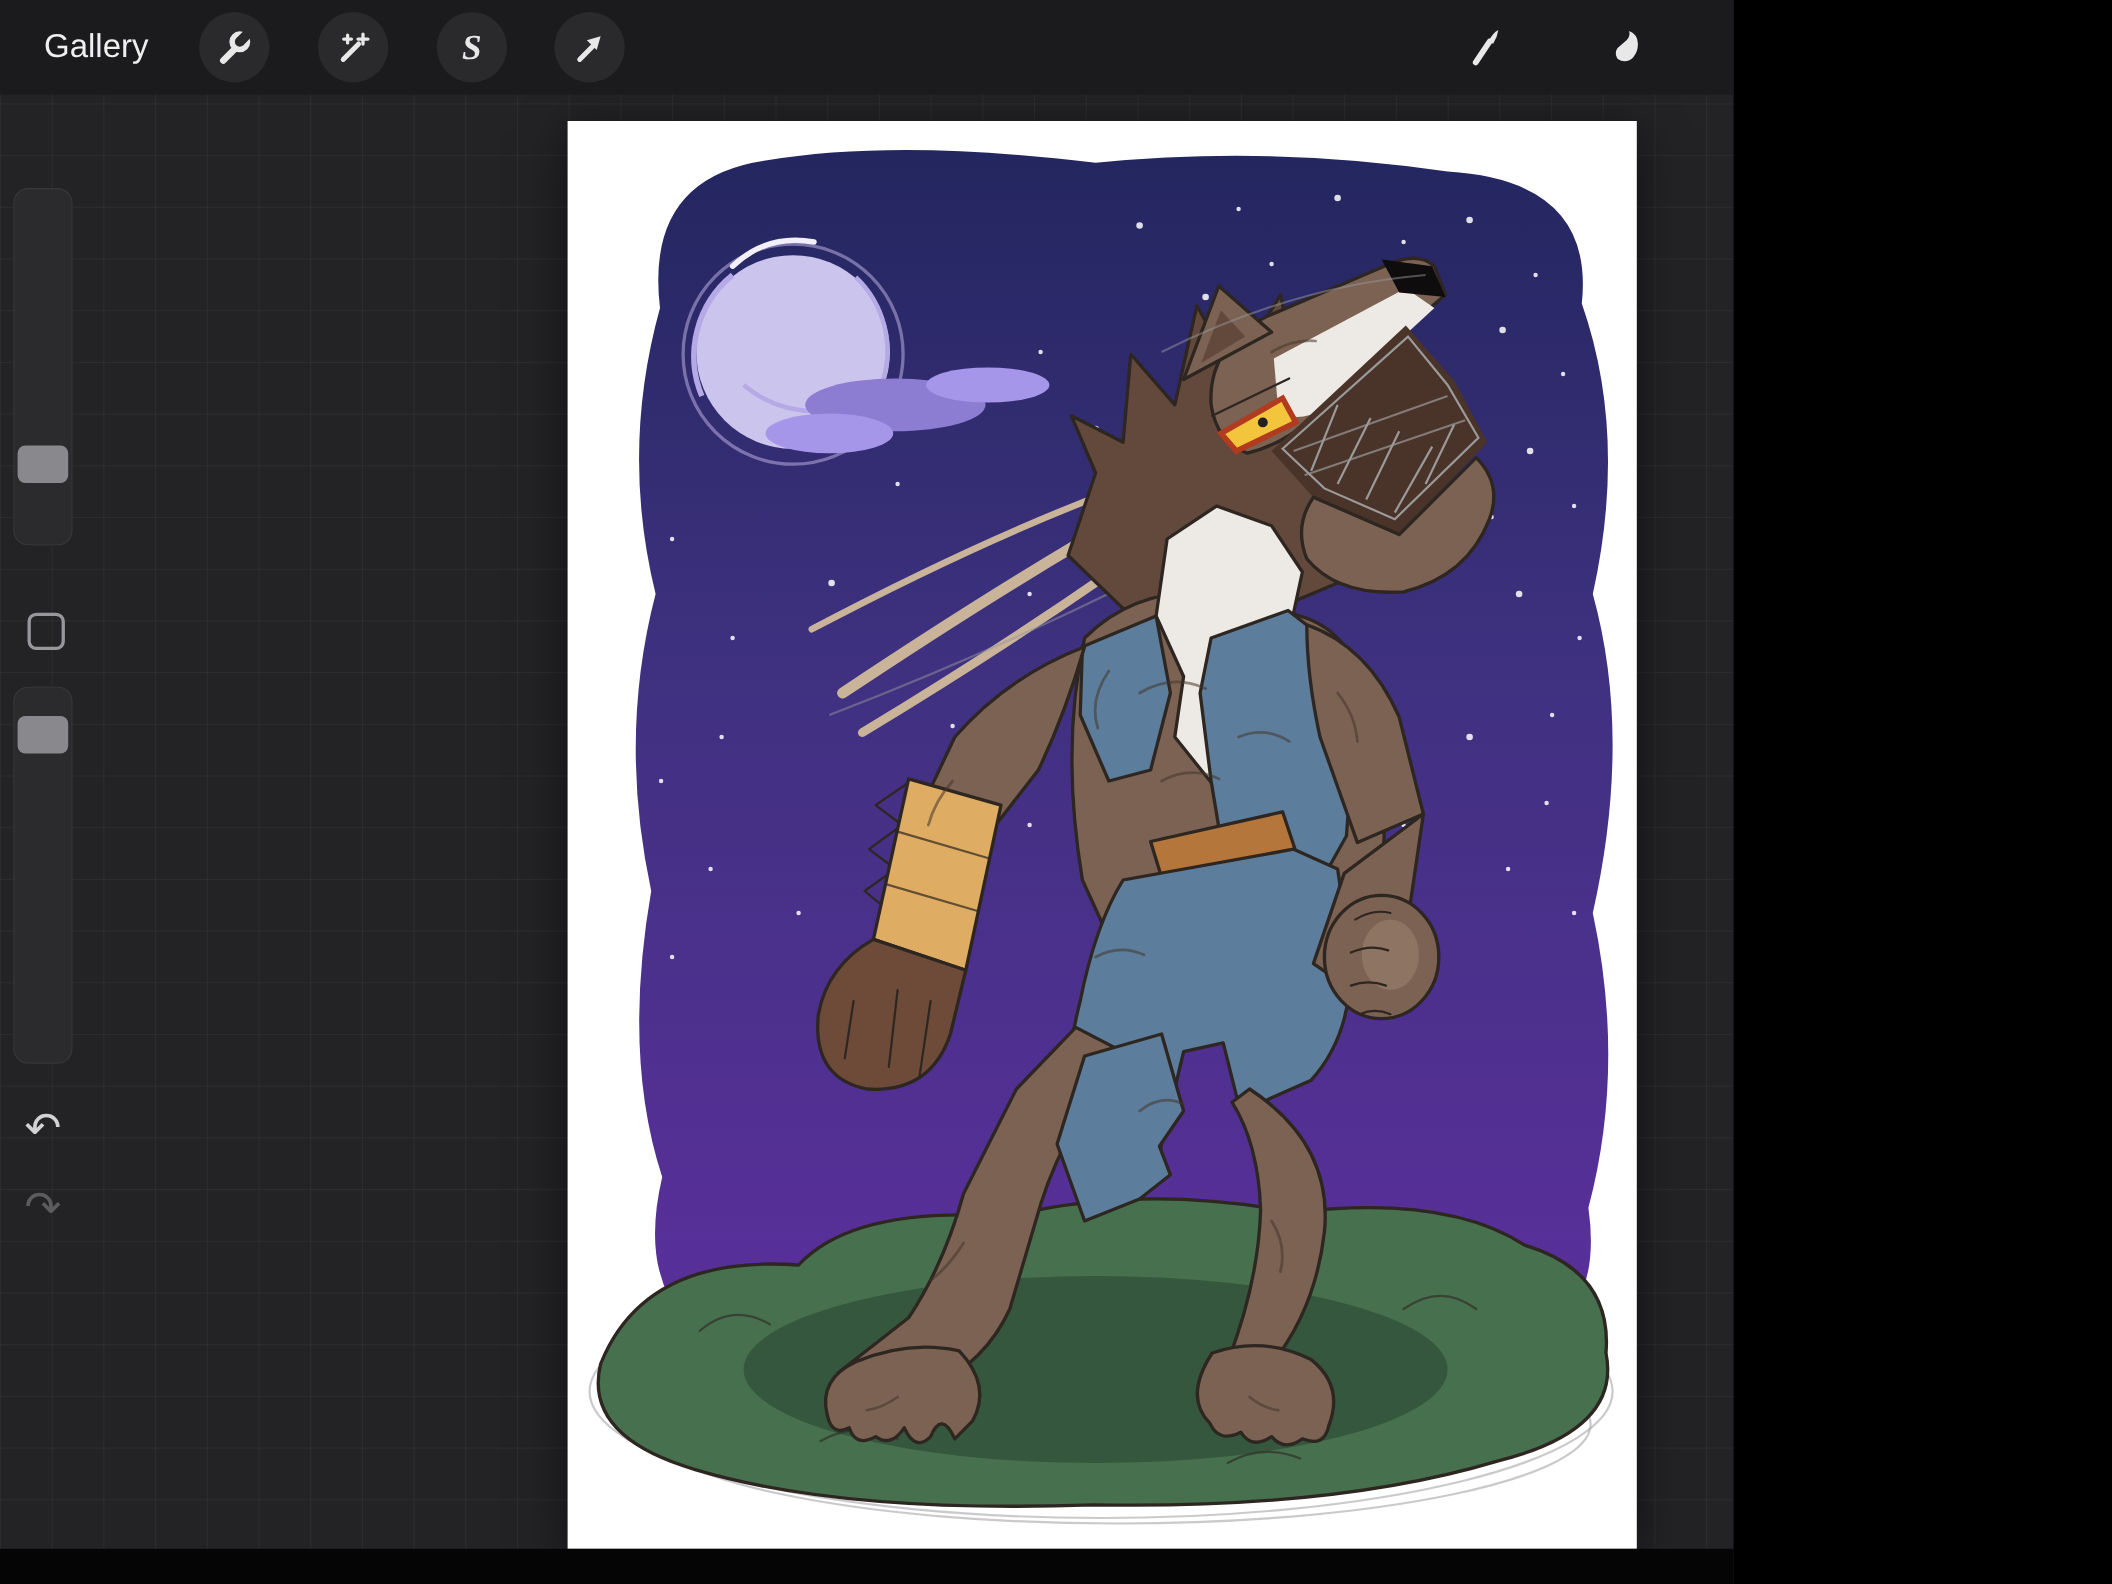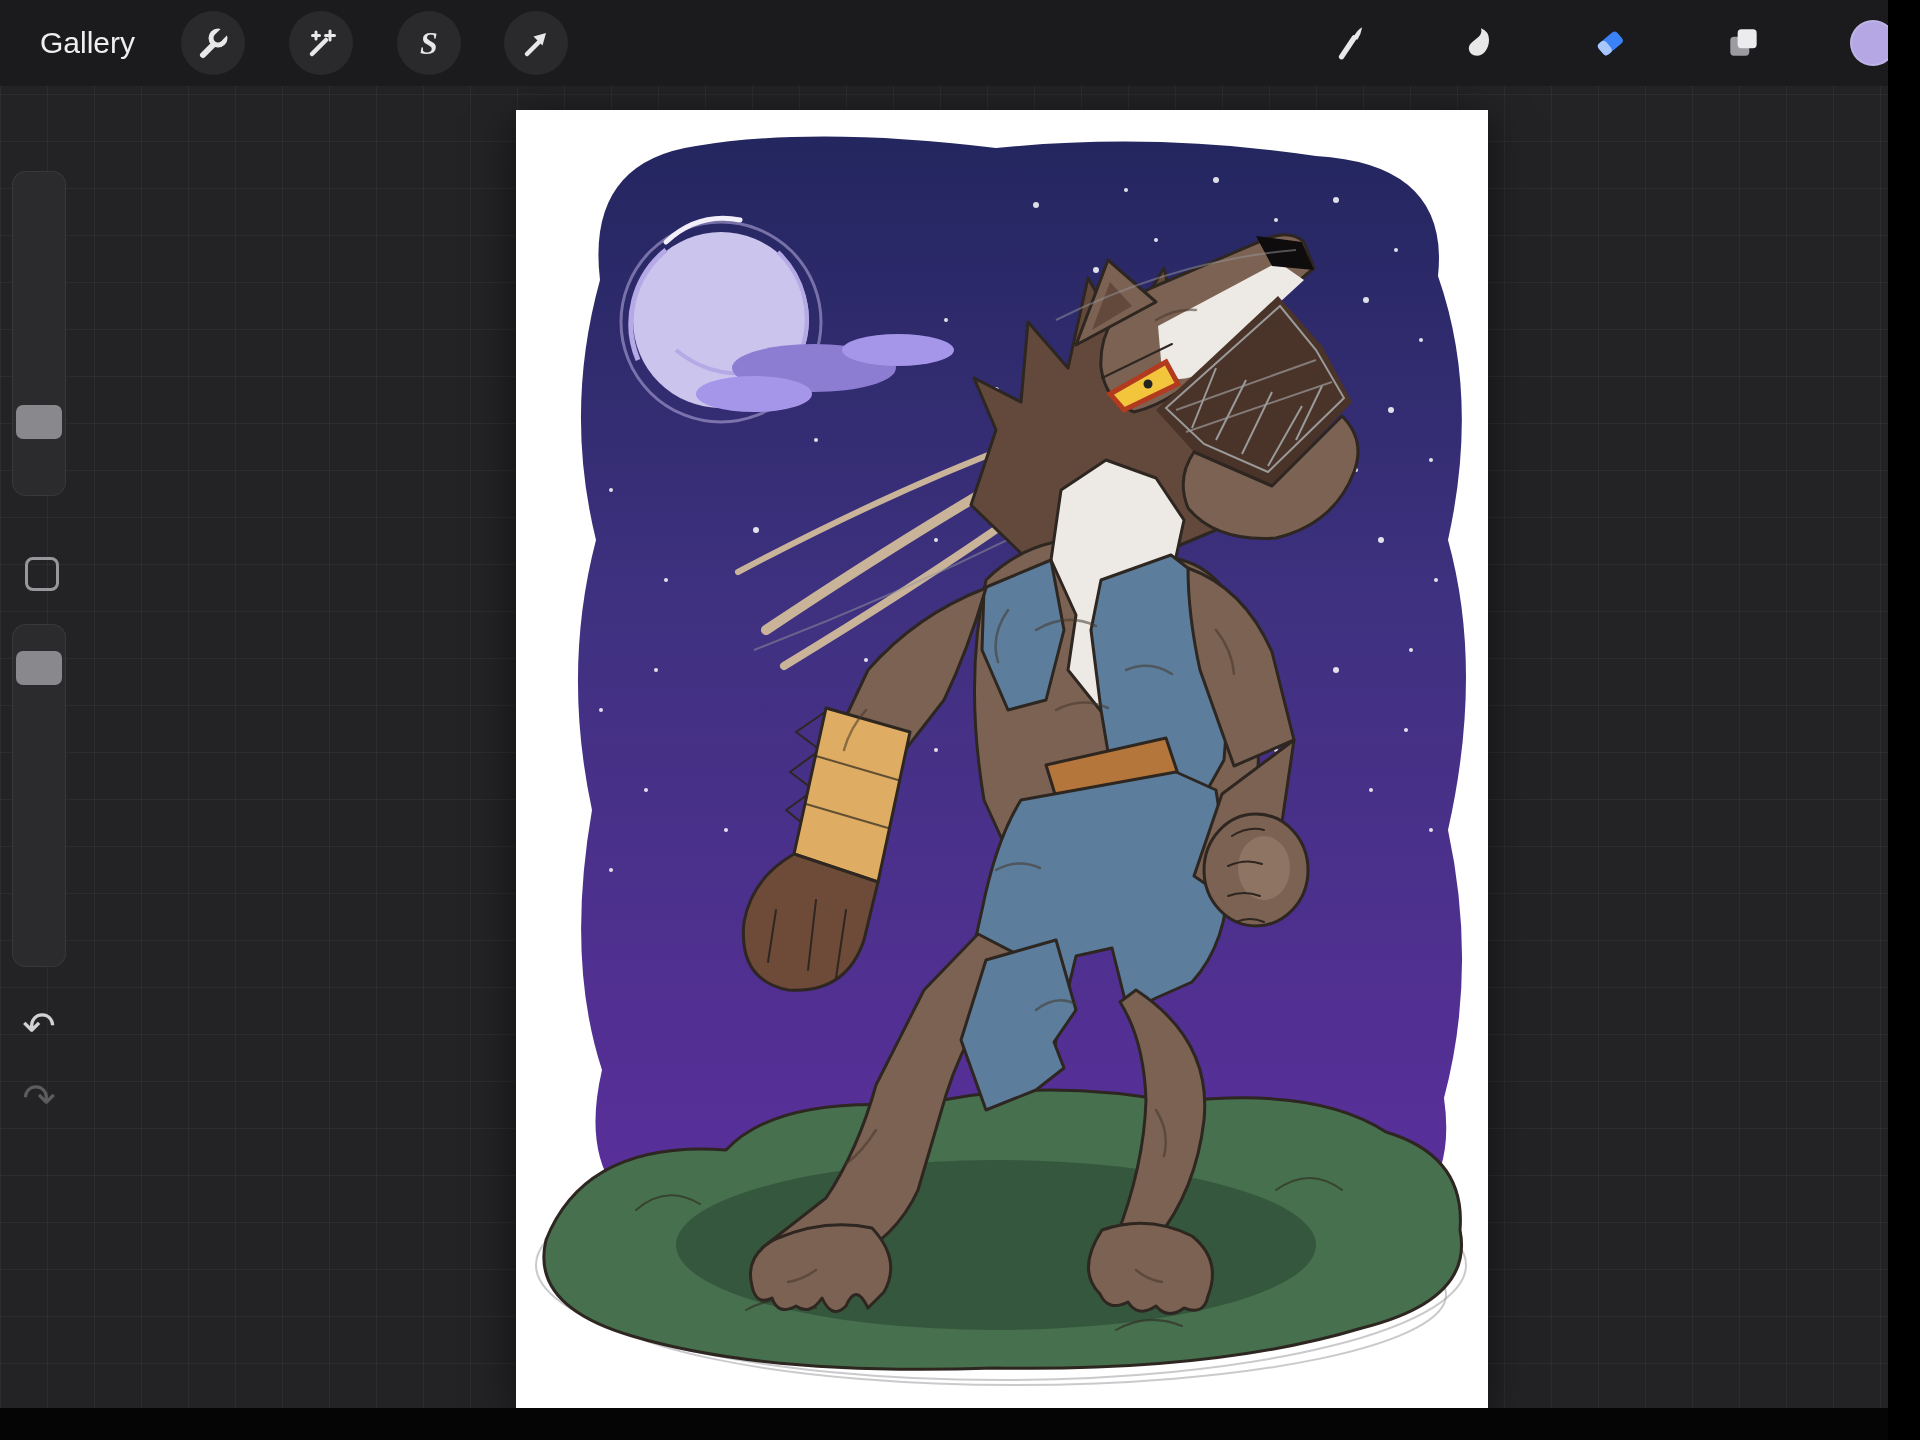--- a/index.html
+++ b/index.html
@@ -1,16 +1,16 @@
 <!DOCTYPE html>
 <html style="--c-sky_top: #23265F; --c-sky_mid: #3F3180; --c-sky_bottom: #5D2F9E; --c-moon: #CBC4EC; --c-cloud: #8C7CD2; --c-cloud_light: #A696EA; --c-grass: #47704E; --c-grass_dark: #35573D; --c-fur: #7C6252; --c-fur_dark: #63493C; --c-fur_light: #8E7463; --c-white_fur: #EDE9E4; --c-cloth: #5C7E9C; --c-bracer: #DEAC62; --c-bracer_dark: #C08C3E; --c-glove: #6E4A38; --c-sash: #B5763C; --c-teeth: #F4F4F2; --c-mouth: #4A3328; --c-nose: #0E0C0C; --c-eye: #F2C53D; --c-eye_rim: #B23A1E; --c-hair: #C9B49A; --c-outline: #2E2620; --accent: #3B82F7;"><head>
 <meta charset="utf-8">
 <style>
   html,body{margin:0;padding:0;background:#000;}
-  .stage{position:relative;width:1888px;height:1440px;overflow:hidden;
+  .stage{position:relative;width:1576px;height:1440px;overflow:hidden;
     font-family:"Liberation Sans",sans-serif;
     background-color:#232326;
     background-image:
       linear-gradient(rgba(255,255,255,0.045) 1px, transparent 1px),
       linear-gradient(90deg, rgba(255,255,255,0.045) 1px, transparent 1px);
     background-size:47px 47px;}
   
   .toolbar{position:absolute;left:0;top:0;width:1920px;height:86px;background:#1b1b1d;z-index:30;}
   .gallery{position:absolute;left:40px;top:0;height:86px;line-height:86px;
     font-size:30px;color:#efefef;cursor:pointer;}

